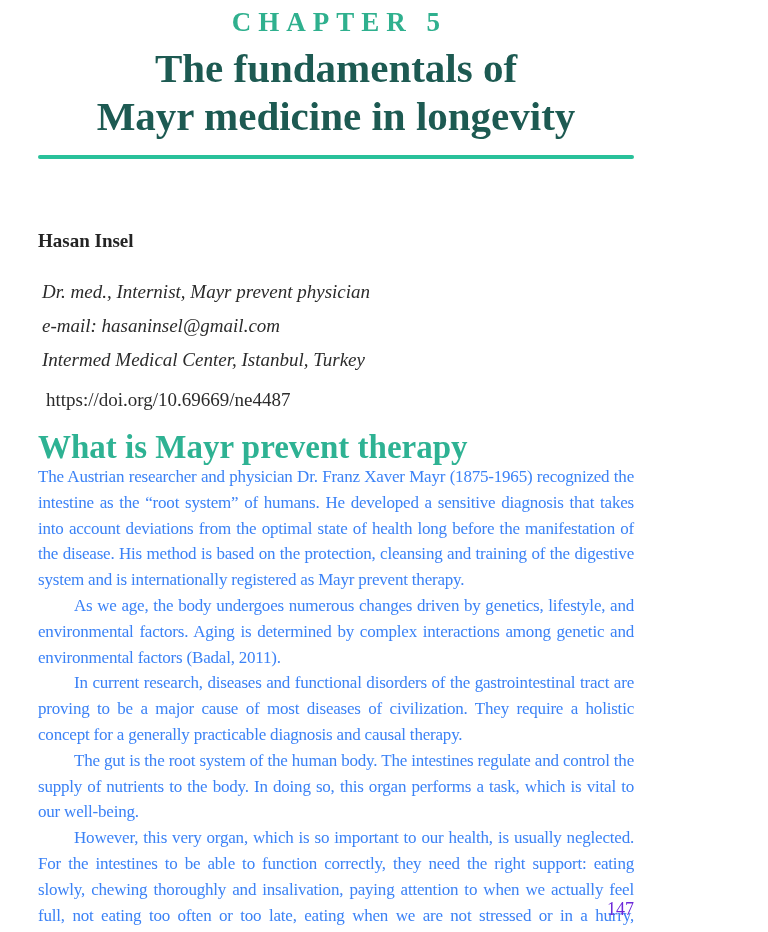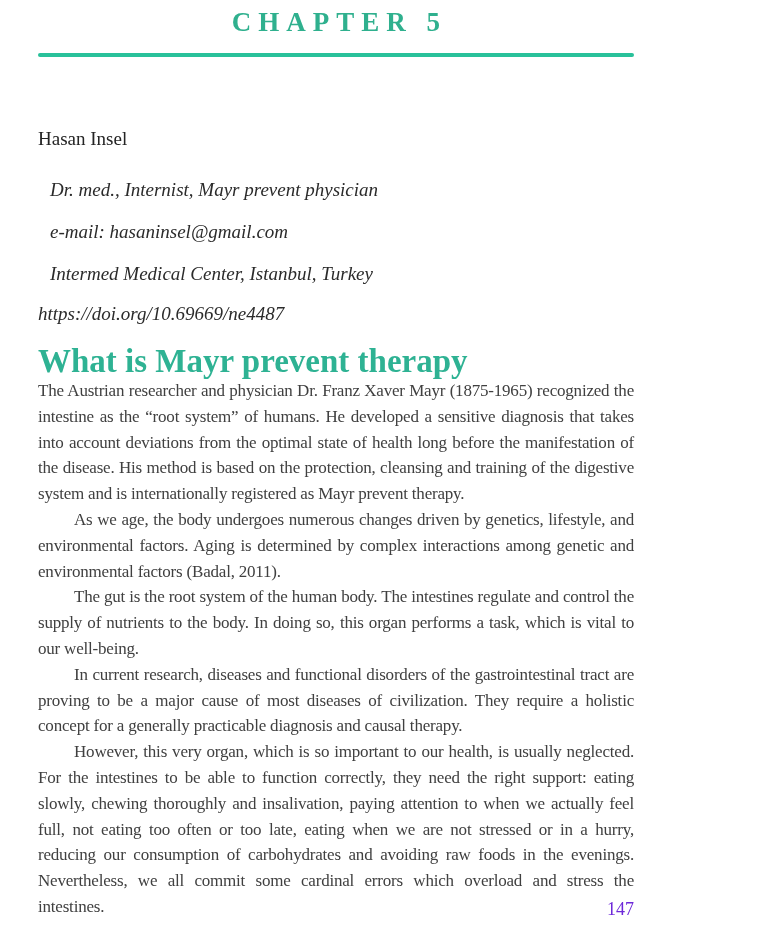--- a/index.html
+++ b/index.html
@@ -39,93 +39,96 @@
     height:4px;
     background:#29c19a;
     border:none;
     border-radius:2px;
   }
   .author-block{
     margin-top:70px;
   }
   .author-name{
     margin:0;
-    font-weight:normal;
+    font-weight:bold;
     font-size:19px;
     line-height:24px;
     color:#242424;
   }
   .author-meta{
     margin:24px 0 0 0;
     font-style:italic;
     font-size:19px;
     line-height:30px;
     color:#2b2b2b;
   }
-  .author-meta div{margin:12px;}
+  .author-meta div{margin:4px;}
   .doi-line{
-    margin:12px 0 0 0;
-    font-style:italic;
+    margin:12px 0 0 8px;
     font-size:19px;
     line-height:26px;
     color:#2b2b2b;
   }
   .section-heading{
     margin:18px 0 0 0;
     font-weight:bold;
     font-size:33px;
     line-height:33px;
     color:#2eb293;
   }
   .content{
     margin-top:3px;
   }
   .para{
     margin:0;
     font-size:17px;
     line-height:25.8px;
     text-align:justify;
     letter-spacing:-0.2px;
-    color:#404040;
+    color:#3b82f6;
   }
   .para.indent{
     text-indent:36px;
   }
   .page-number{
     position:absolute;
     right:38px;
     bottom:12px;
     font-size:18px;
     color:#6d28d9;
   }
 </style>
 </head>
 <body>
 
 <div class="page">
 
   <header>
     <div class="chapter-label">CHAPTER 5</div>
+    <h1 class="chapter-title">
+      <span>The fundamentals of</span><br>
+      <span>Mayr medicine in longevity</span>
+    </h1>
     <hr class="title-rule">
   </header>
 
   <section class="author-block">
     <p class="author-name">Hasan Insel</p>
     <div class="author-meta">
       <div>Dr. med., Internist, Mayr prevent physician</div>
       <div>e-mail: hasaninsel@gmail.com</div>
       <div>Intermed Medical Center, Istanbul, Turkey</div>
     </div>
     <p class="doi-line">https://doi.org/10.69669/ne4487</p>
   </section>
 
   <section class="content">
     <h2 class="section-heading">What is Mayr prevent therapy</h2>
     <p class="para">The Austrian researcher and physician Dr. Franz Xaver Mayr (1875-1965) recognized the intestine as the “root system” of humans. He developed a sensitive diagnosis that takes into account deviations from the optimal state of health long before the manifestation of the disease. His method is based on the protection, cleansing and training of the digestive system and is internationally registered as Mayr prevent therapy.</p>
     <p class="para indent">As we age, the body undergoes numerous changes driven by genetics, lifestyle, and environmental factors. Aging is determined by complex interactions among genetic and environmental factors (Badal, 2011).</p>
+    <p class="para indent">In current research, diseases and functional disorders of the gastrointestinal tract are proving to be a major cause of most diseases of civilization. They require a holistic concept for a generally practicable diagnosis and causal therapy.</p>
     <p class="para indent">The gut is the root system of the human body. The intestines regulate and control the supply of nutrients to the body. In doing so, this organ performs a task, which is vital to our well-being.</p>
-    <p class="para indent">In current research, diseases and functional disorders of the gastrointestinal tract are proving to be a major cause of most diseases of civilization. They require a holistic concept for a generally practicable diagnosis and causal therapy.</p>
     <p class="para indent">However, this very organ, which is so important to our health, is usually neglected. For the intestines to be able to function correctly, they need the right support: eating slowly, chewing thoroughly and insalivation, paying attention to when we actually feel full, not eating too often or too late, eating when we are not stressed or in a hurry, reducing our consumption of carbohydrates and avoiding raw foods in the evenings. Nevertheless, we all commit some cardinal errors which overload and stress the intestines.</p>
   </section>
 
   <div class="page-number">147</div>
 
 </div>
 
 </body></html>

